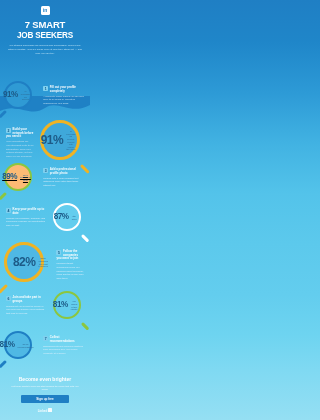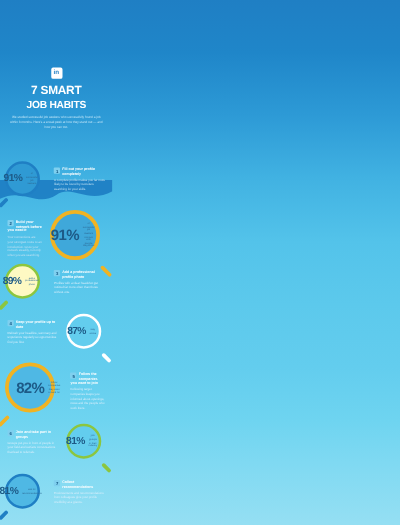--- a/index.html
+++ b/index.html
@@ -16,21 +16,21 @@
       #63cdee 70%,
       #6ed4f0 80%,
       #7fd9f2 88%,
       #95dff3 100%);
     overflow:hidden;
     position:relative;
   }
   .page { position:relative; width:90px; height:420px; }
 
   
-  .header { text-align:center; padding-top:6px; position:relative; z-index:5;margin-top:48px; }
+  .header { text-align:center; padding-top:6px; position:relative; z-index:5; }
   .li-logo {
     width:9px; height:9px; margin:0 auto 5px; background:#ffffff;
     border-radius:1.5px; display:flex; align-items:center; justify-content:center;
   }
   .li-logo span { font-size:5px; color:#1f7fc4; font-weight:bold; line-height:1; }
   .title {
     color:#ffffff; font-weight:bold; line-height:1.12; letter-spacing:-0.2px;
   }
   .title .l1 { font-size:9.5px; display:block; }
   .title .l2 { font-size:8.6px; display:block; }
@@ -89,21 +89,21 @@
 <body>
 
 <div class="page">
 
   <div class="header">
     <div class="li-logo">
       <span>in</span>
     </div>
     <div class="title">
       <span class="l1">7 SMART</span>
-      <span class="l4">JOB HABITS</span>
+      <span class="l4">JOB SEEKERS</span>
     </div>
     <div class="subtitle">We studied successful job seekers who successfully found a job within 3 months. Here's a sneak peek at how they stand out — and how you can too.</div>
   </div>
 
   <svg class="wave" viewBox="0 0 90 26" preserveAspectRatio="none">
     <path d="M0,0 L90,0 L90,9 C70,20 58,3 45,12 C30,22 18,6 0,15 Z" fill="#1f7fc4" opacity="0.95"></path>
   </svg>
 
   <div class="section" style="top:78px;height:42px">
       <div class="row">
@@ -134,21 +134,21 @@
           <span class="numbadge">2</span>
           <div class="t-head">Build your network before you need it</div>
           <div class="t-body">Your connections are your strongest route to an introduction. Grow your network steadily, not only when you are searching.</div>
         </div>
       </div>
     </div>
   <div class="section" style="top:160px;height:42px">
       <div class="row">
         <div class="glass" style="left: 4px; top: 3px;">
           <div class="handle" style="width: 9px; height: 2.6px; background: rgb(140, 198, 63); left: 3.12px; top: 31.12px; transform: rotate(135deg);"></div>
-          <div class="lens" style="width: 28px; height: 28px; background: #fef9c3; border: 2.6px solid rgb(140, 198, 63);">
+          <div class="lens" style="width: 28px; height: 28px; background: #fdba74; border: 2.6px solid rgb(140, 198, 63); text-decoration: underline;">
             <div class="pct" style="font-size: 8.2px;">89%</div>
             <div class="lenstext">add a professional photo</div>
           </div>
         </div>
         <div class="txtblock" style="left: 43.2px; top: 8px; width: 40.8px;">
           <span class="numbadge">3</span>
           <div class="t-head">Add a professional profile photo</div>
           <div class="t-body">Profiles with a clear headshot get noticed far more often than those without one.</div>
         </div>
       </div>

